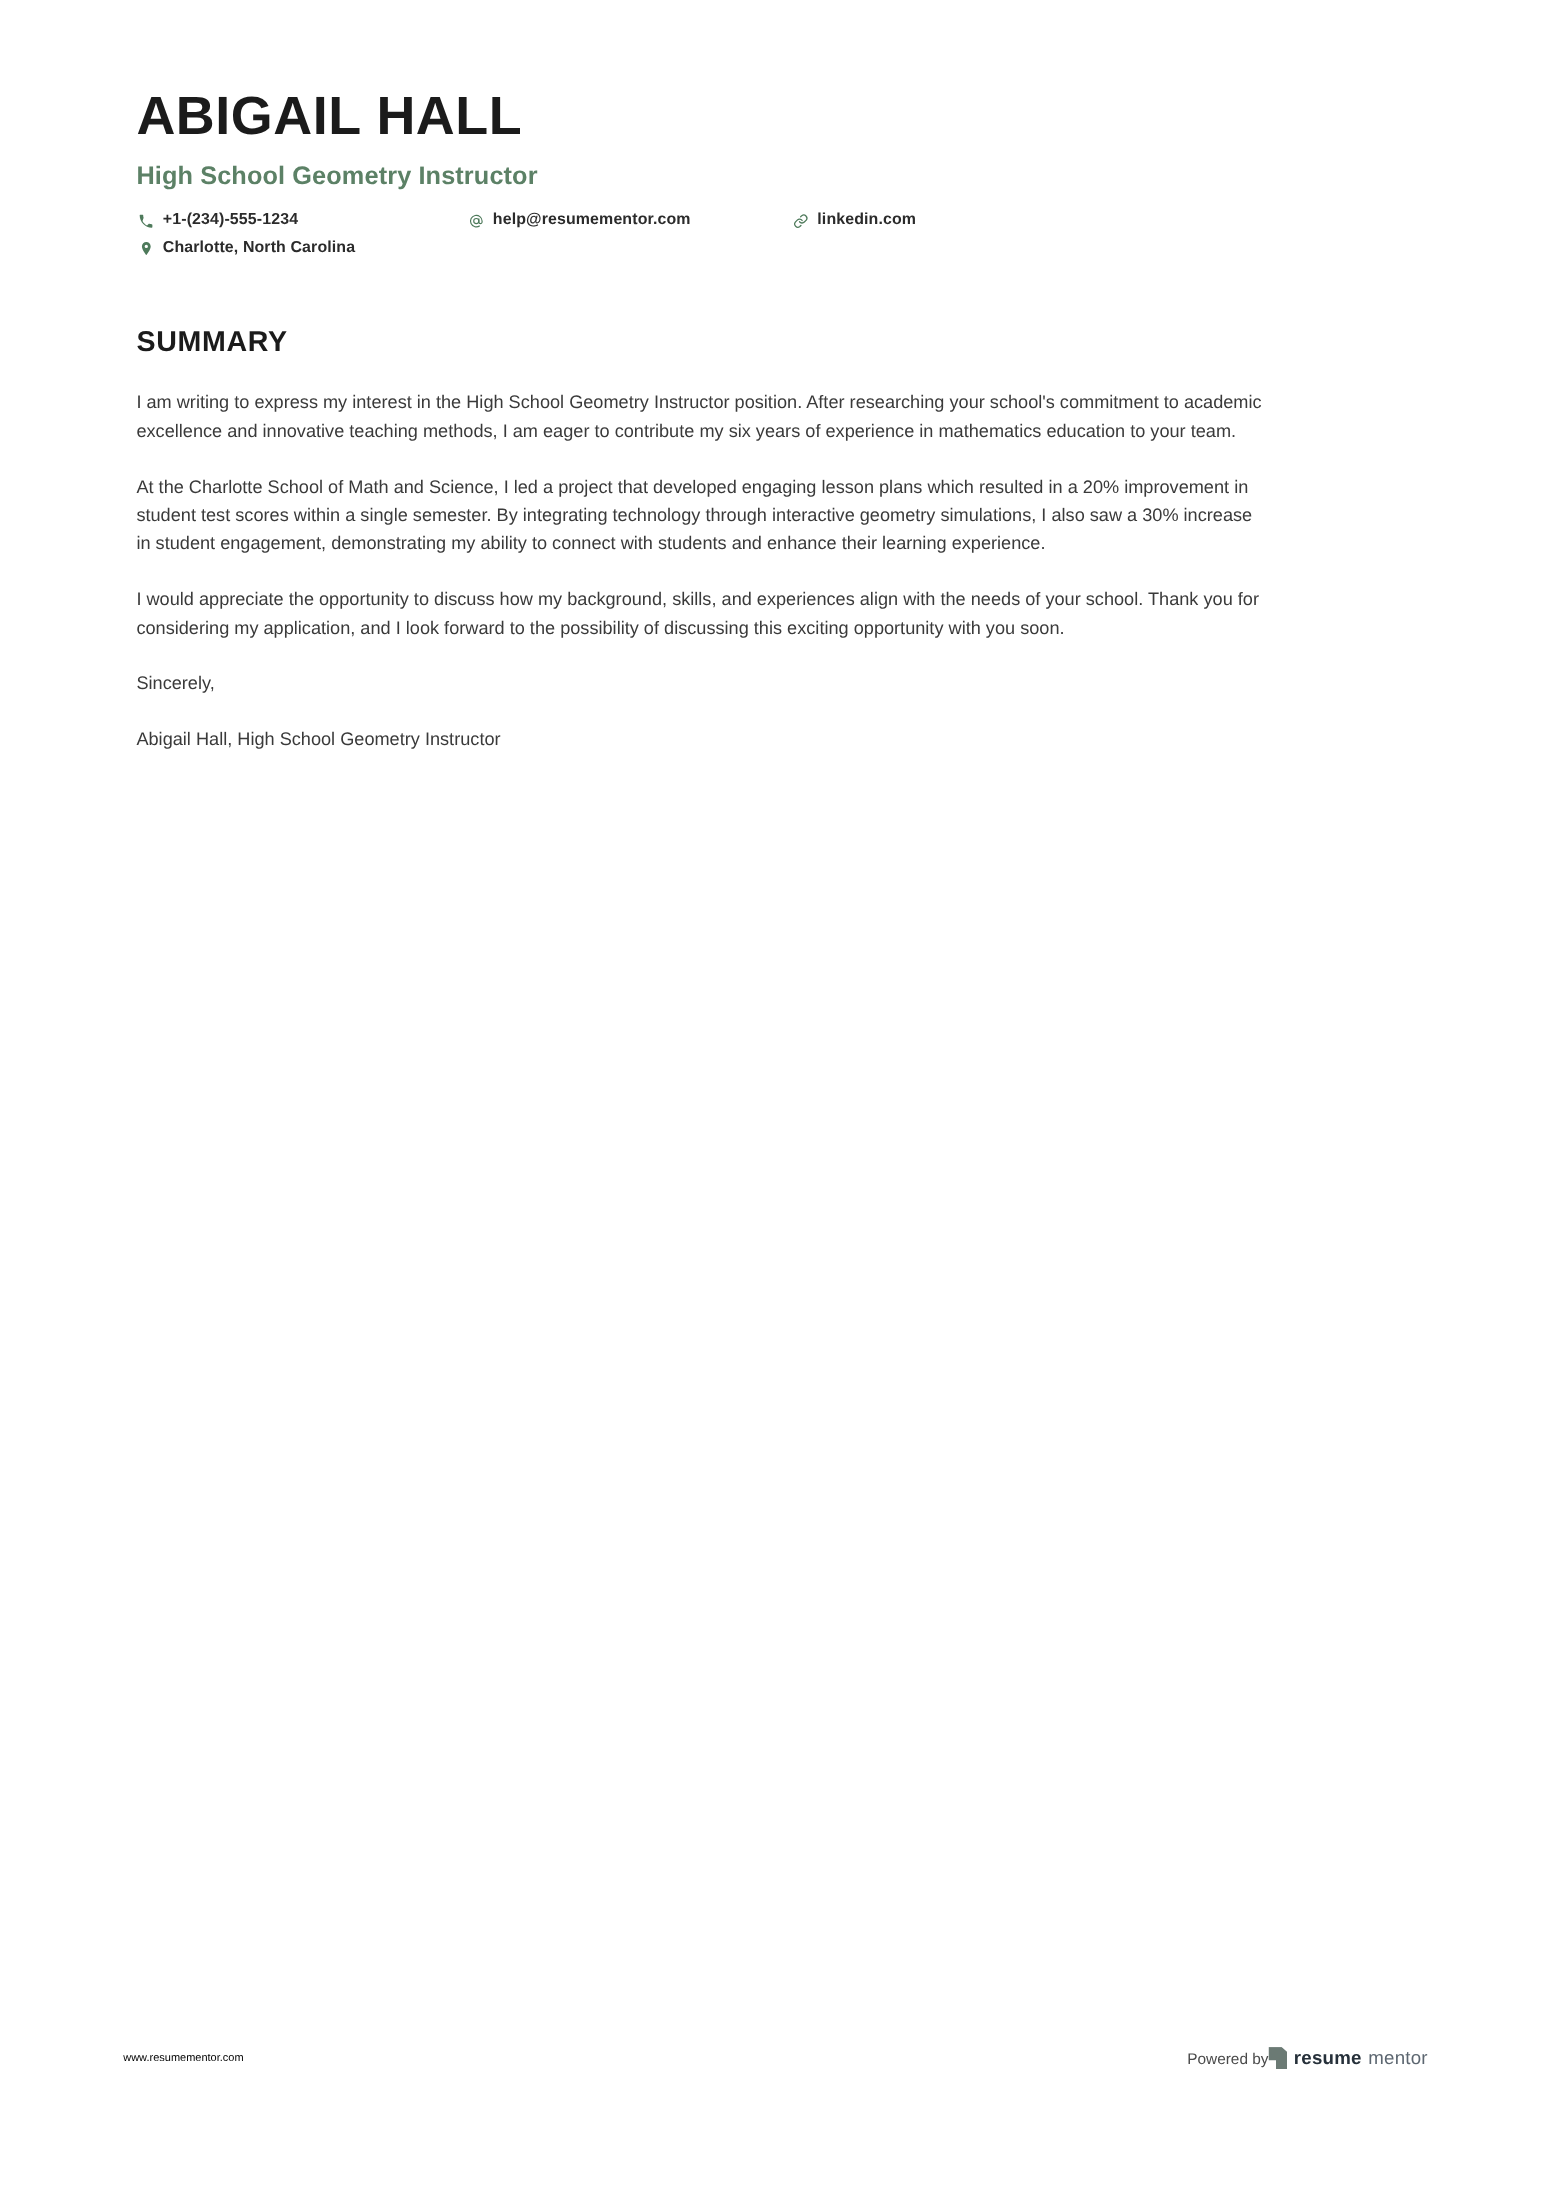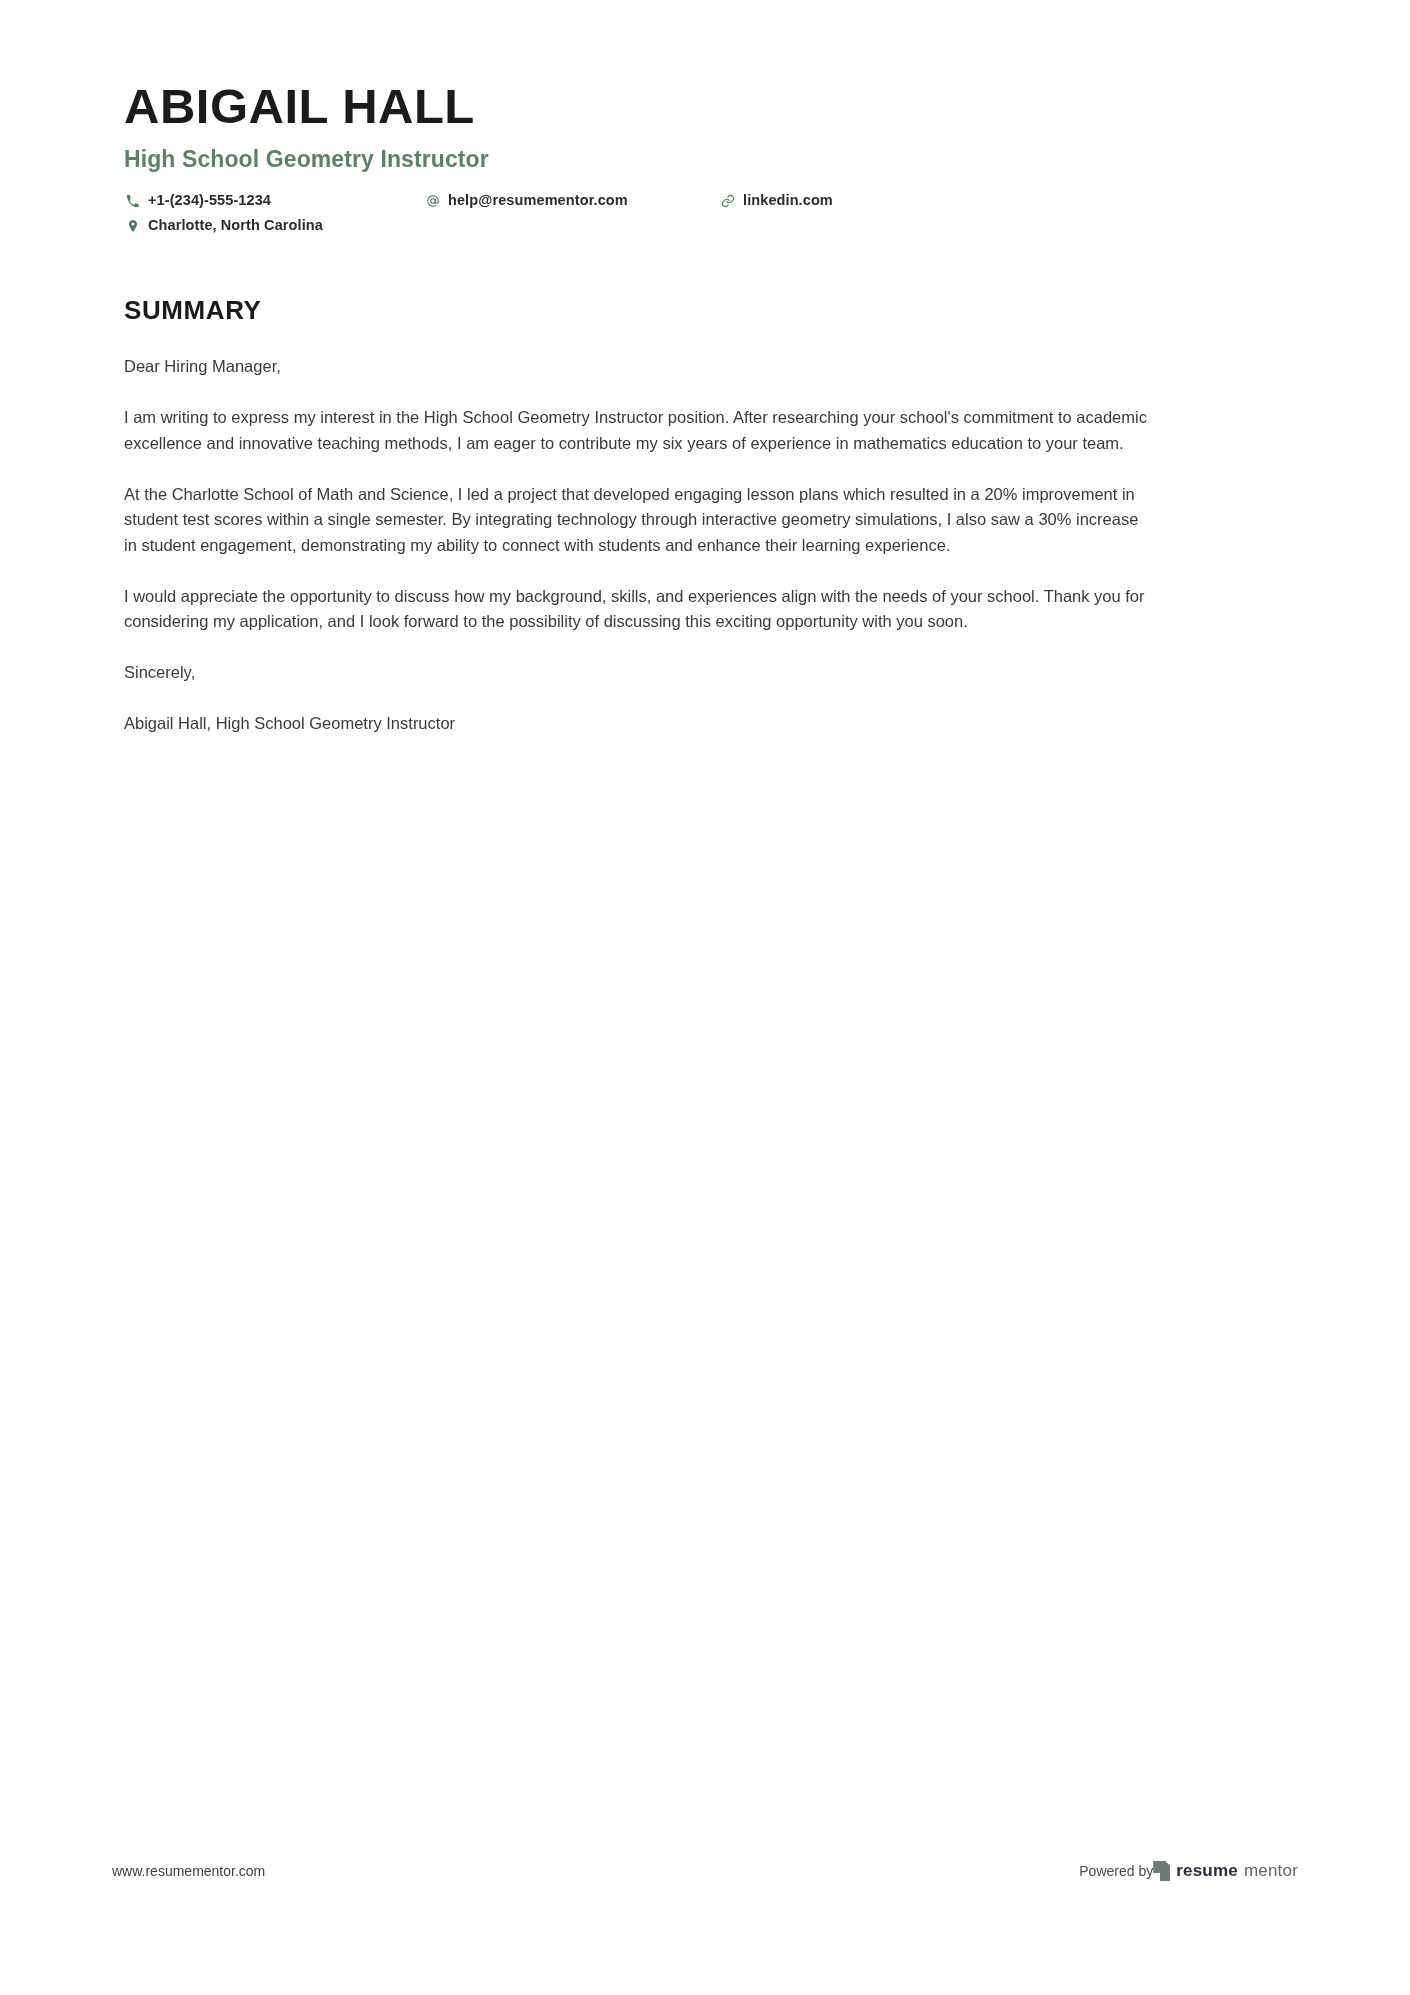--- a/index.html
+++ b/index.html
@@ -97,22 +97,22 @@
   .footer {
     position: absolute;
     left: 112px;
     right: 112px;
     bottom: 78px;
     display: flex;
     align-items: center;
     justify-content: space-between;
   }
   .footer-left {
-    font-size: 14px;
-    color: #404040;
+    font-size: 10px;
+    color: #000000;
   }
   .footer-right {
     display: flex;
     align-items: center;
   }
   .powered {
     font-size: 14px;
     color: #4a4a4a;
   }
   .brand {
@@ -178,21 +178,20 @@
             </svg>
           </span>
           <span>Charlotte, North Carolina</span>
         </div>
       </div>
     </div>
   </div>
 
   <div class="section">
     <h2 class="section-title">SUMMARY</h2>
-    <p class="para">Dear Hiring Manager,</p>
     <p class="para">I am writing to express my interest in the High School Geometry Instructor position. After researching your school's commitment to academic excellence and innovative teaching methods, I am eager to contribute my six years of experience in mathematics education to your team.</p>
     <p class="para">At the Charlotte School of Math and Science, I led a project that developed engaging lesson plans which resulted in a 20% improvement in student test scores within a single semester. By integrating technology through interactive geometry simulations, I also saw a 30% increase in student engagement, demonstrating my ability to connect with students and enhance their learning experience.</p>
     <p class="para">I would appreciate the opportunity to discuss how my background, skills, and experiences align with the needs of your school. Thank you for considering my application, and I look forward to the possibility of discussing this exciting opportunity with you soon.</p>
     <p class="para">Sincerely,</p>
     <p class="para">Abigail Hall, High School Geometry Instructor</p>
   </div>
 
   <div class="footer">
     <div class="footer-left">www.resumementor.com</div>
     <div class="footer-right">

